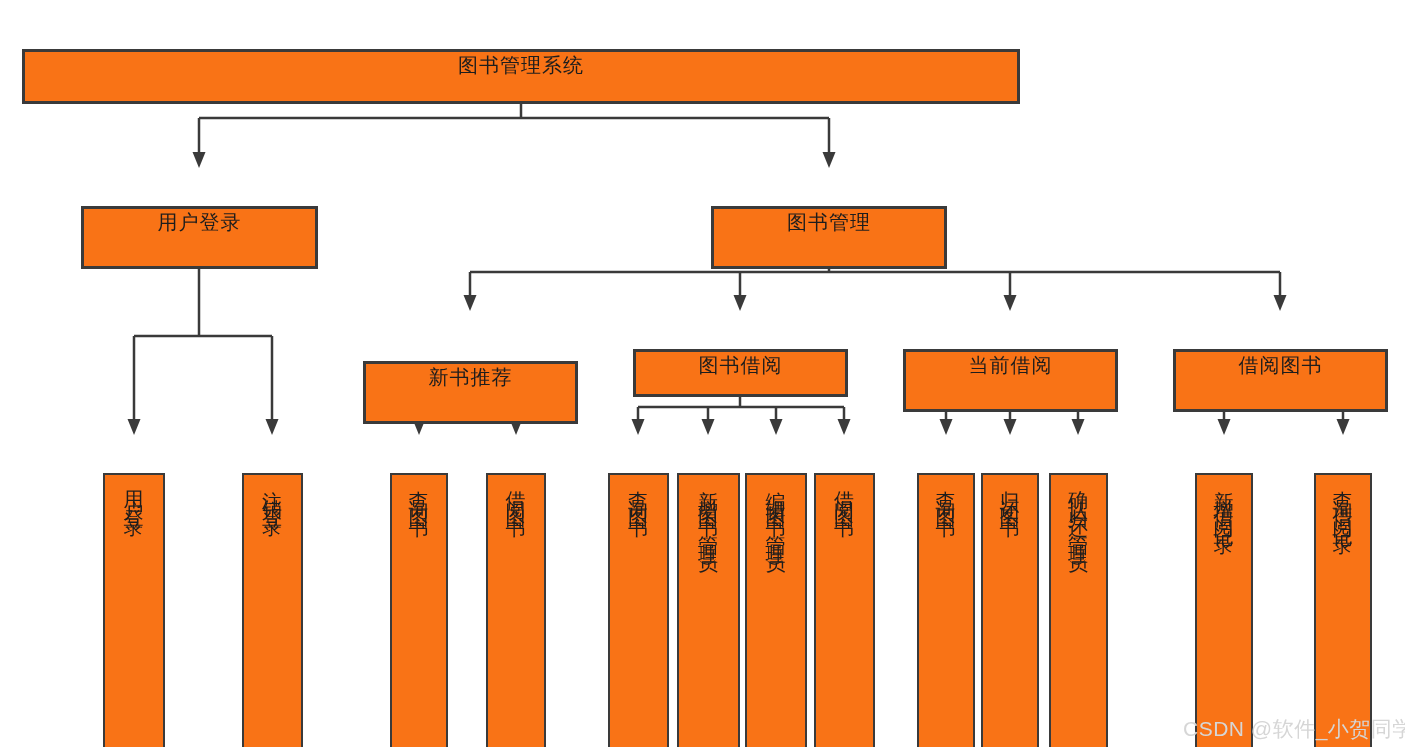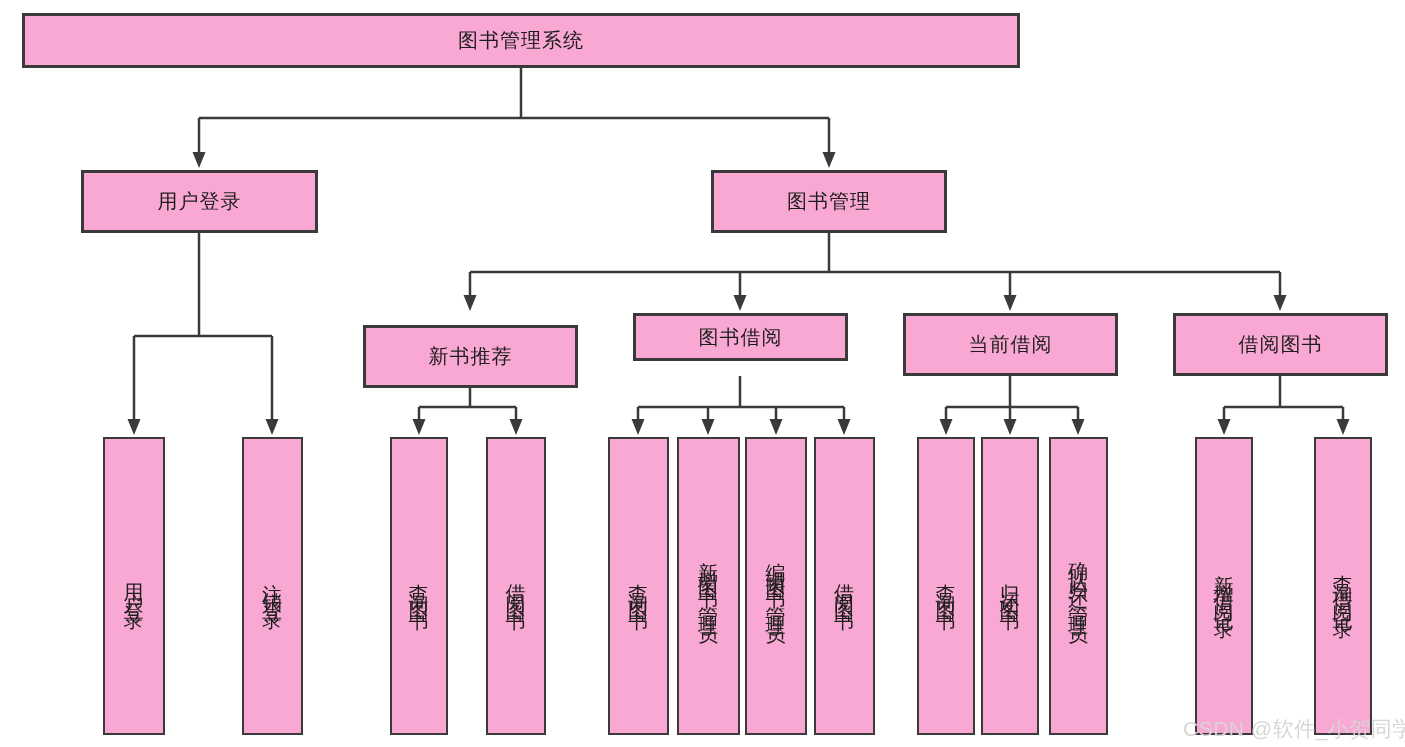--- a/index.html
+++ b/index.html
@@ -10,26 +10,27 @@
     font-family:"Liberation Sans","DejaVu Sans",sans-serif;
     overflow:hidden;
   }
   #connector-layer {
     position:absolute; left:0; top:0; width:1405px; height:747px;
     pointer-events:none;
   }
   .box {
     position:absolute;
     box-sizing:border-box;
-    background:#f9a8d4;
+    background:#f97316;
     border:3px solid #3a3a3a;
-    display:flex; align-items:center; justify-content:center;
+    display:flex; justify-content:center;
     font-size:20px; color:#1d1d1d;
     letter-spacing:1px;
     z-index:2;
+    margin-top:36px;
   }
   .leaf {
     border-width:2.5px;
   }
   .leaf .vtext {
     writing-mode:vertical-rl;
     text-orientation:mixed;
     letter-spacing:0.45em;
     font-size:20px;
     line-height:1;

